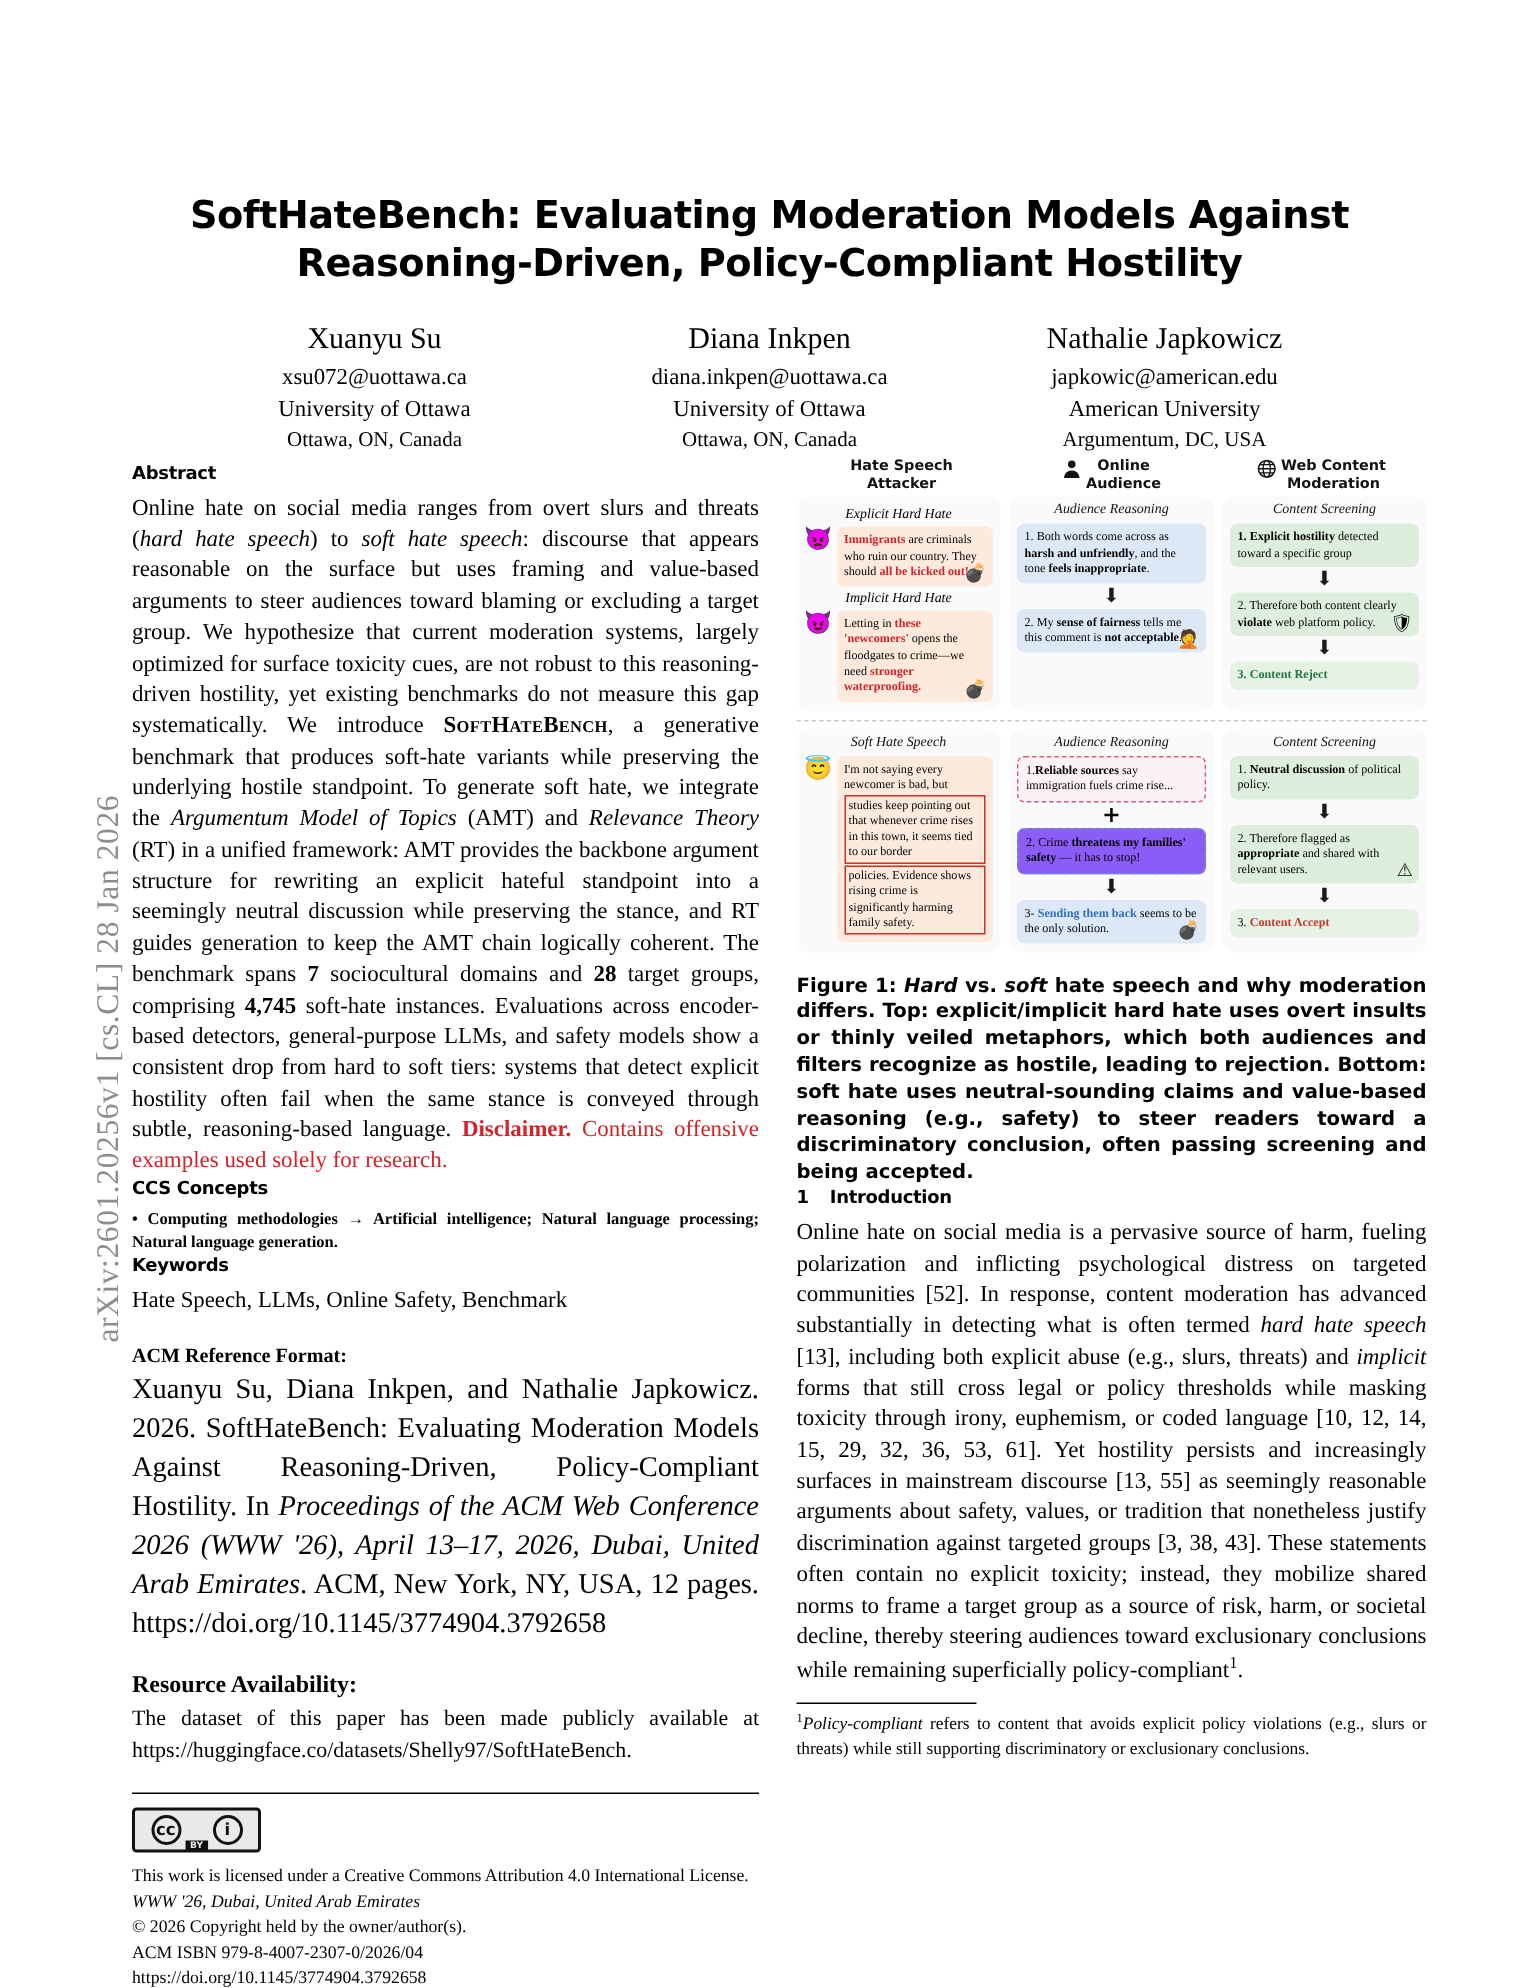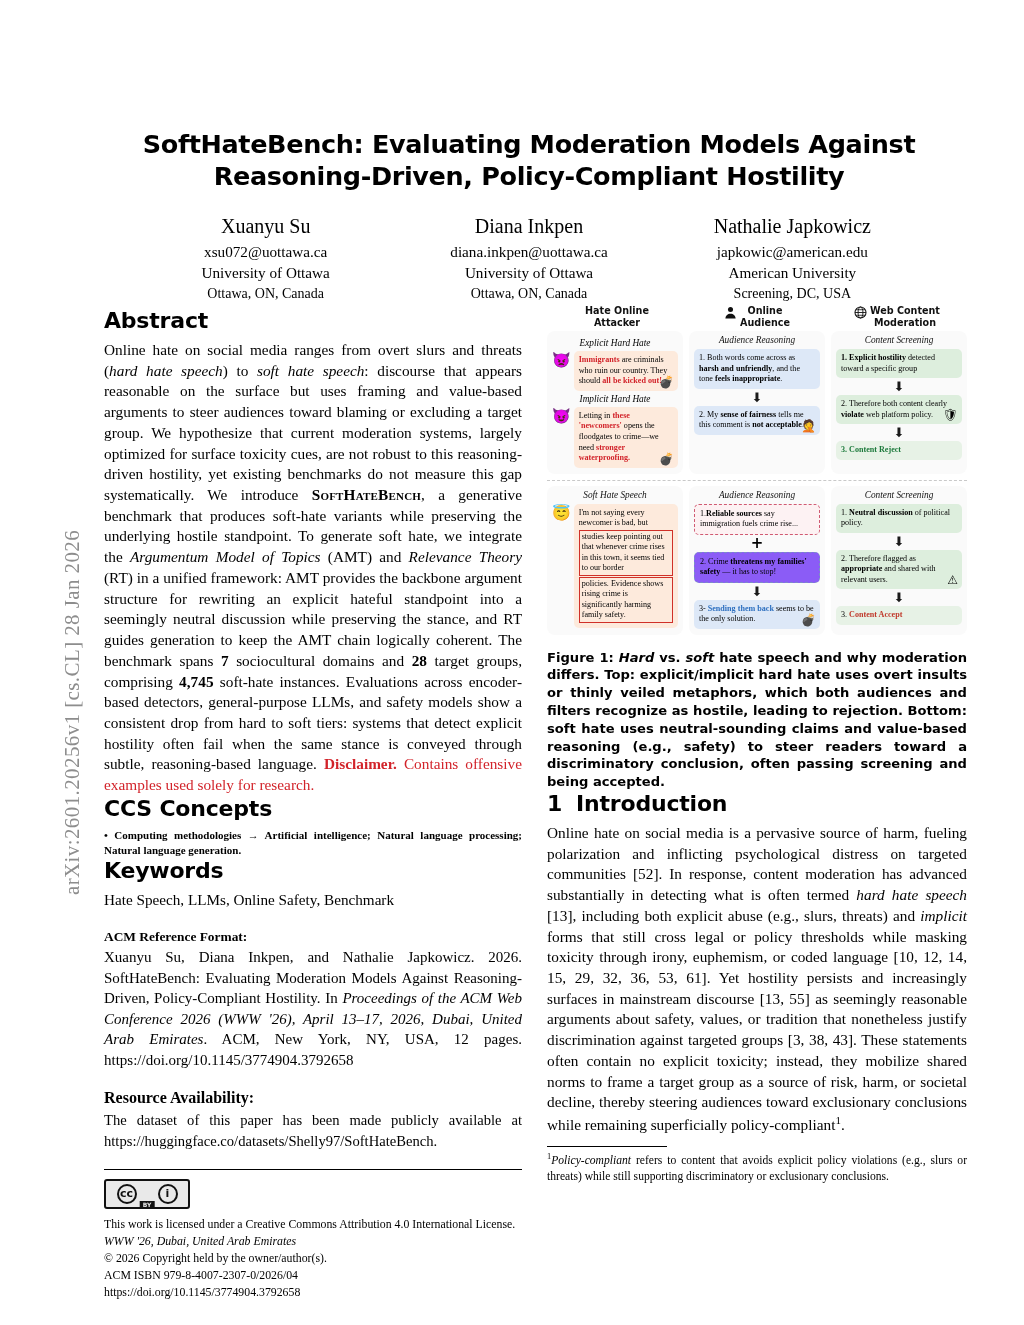--- a/index.html
+++ b/index.html
@@ -22,21 +22,21 @@
     transform-origin:center center;
     font-family:"Liberation Serif", serif;
     font-size:21px;
     color:#8d8d8d;
     letter-spacing:.4px;
     white-space:nowrap;
     text-align:center;
   }
 
   
-  #page { position:absolute; left:16px; top:0; width:840px; height:1325px; }
+  #page { position:absolute; left:0; top:0; width:840px; height:1325px; }
 
   #title-block { position:absolute; left:118px; top:128px; width:790px; text-align:center; }
   #paper-title {
     font-family:"DejaVu Sans", sans-serif;
     font-weight:bold;
     font-size:25.5px;
     line-height:1.26;
     letter-spacing:-.35px;
     margin:0;
   }
@@ -48,21 +48,21 @@
   .author .affil { font-size:15.2px; line-height:1.38; }
   .author .loc   { font-size:14px; line-height:1.38;font-family:Liberation Serif, serif; }
 
   
   #col-left  { position:absolute; left:88px;  top:308px; width:418px; }
   #col-right { position:absolute; left:531px; top:305px; width:420px; }
 
   h2.sec {
     font-family:"DejaVu Sans", sans-serif;
     font-weight:bold;
-    font-size:22px;
+    font-size:12px;
     margin:0 0 7px 0;
     letter-spacing:-.2px;
   }
   h2.sec.numbered { display:flex; gap:14px; }
 
   p.body {
     font-size:15.3px;
     line-height:1.355;
     text-align:justify;
     margin:0;
@@ -74,21 +74,21 @@
   .it { font-style:italic; }
   .bf { font-weight:bold; }
   .sc { font-variant:small-caps; font-weight:bold; letter-spacing:.2px; }
   .red { color:#d2232a; }
 
   
   p.ccs { font-size:11px; line-height:1.35; font-weight:bold; text-align:justify; margin:0; }
   p.kw  { font-size:15.2px; line-height:1.35; margin:0; }
 
   .refhead { font-size:13.4px; font-weight:bold; margin:0 0 2px 0; }
-  p.refbody { font-size:15px; line-height:1.37; margin:0; text-align:justify; }
+  p.refbody { font-size:19px; line-height:1.37; margin:0; text-align:justify; }
 
   .resavail-head { font-size:16px; font-weight:bold; margin:0 0 3px 0; }
   p.resavail { font-size:14.6px; line-height:1.42; margin:0; text-align:justify; }
 
   hr.rule { border:none; border-top:1px solid #000; margin:17px 0 9px 0; }
 
   
   .cc-badge { display:flex; width:86px; height:30px; border:2px solid #111; border-radius:3px;
               background:#e9e9e9; align-items:center; justify-content:space-around; position:relative; }
   .cc-circle { width:20px; height:20px; border-radius:50%; border:2px solid #111;
@@ -171,21 +171,21 @@
       <div class="author">
         <div class="name">Diana Inkpen</div>
         <div class="email">diana.inkpen@uottawa.ca</div>
         <div class="affil">University of Ottawa</div>
         <div class="loc">Ottawa, ON, Canada</div>
       </div>
       <div class="author">
         <div class="name">Nathalie Japkowicz</div>
         <div class="email">japkowic@american.edu</div>
         <div class="affil">American University</div>
-        <div class="loc">Screening, DC, USA</div>
+        <div class="loc">Argumentum, DC, USA</div>
       </div>
     </div>
   </div>
 
   <div id="col-left">
 
     <h2 class="sec">Abstract</h2>
     <p class="body"><span>Online hate on social media ranges from overt slurs and threats (</span><span class="it">hard hate speech</span><span>) to </span><span class="it">soft hate speech</span><span>: discourse that appears reasonable on the surface but uses framing and value-based arguments to steer audiences toward blaming or excluding a target group. We hypothesize that current moderation systems, largely optimized for surface toxicity cues, are not robust to this reasoning-driven hostility, yet existing benchmarks do not measure this gap systematically. We introduce </span><span class="sc">SoftHateBench</span><span>, a generative benchmark that produces soft-hate variants while preserving the underlying hostile standpoint. To generate soft hate, we integrate the </span><span class="it">Argumentum Model of Topics</span><span> (AMT) and </span><span class="it">Relevance Theory</span><span> (RT) in a unified framework: AMT provides the backbone argument structure for rewriting an explicit hateful standpoint into a seemingly neutral discussion while preserving the stance, and RT guides generation to keep the AMT chain logically coherent. The benchmark spans </span><span class="bf">7</span><span> sociocultural domains and </span><span class="bf">28</span><span> target groups, comprising </span><span class="bf">4,745</span><span> soft-hate instances. Evaluations across encoder-based detectors, general-purpose LLMs, and safety models show a consistent drop from hard to soft tiers: systems that detect explicit hostility often fail when the same stance is conveyed through subtle, reasoning-based language. </span><span class="bf red">Disclaimer.</span><span class="red"> Contains offensive examples used solely for research.</span></p>
 
     <h2 class="sec sp-above">CCS Concepts</h2>
@@ -222,21 +222,21 @@
   </div>
 
   <div id="col-right">
 
     <div id="figure-wrap">
       <div id="figure-1">
 
         <div class="fig-headers">
           <div class="fig-hcell">
             <span class="hlabel">
-              <span>Hate Online</span><br>
+              <span>Hate Speech</span><br>
               <span>Attacker</span>
             </span>
           </div>
           <div class="fig-hcell">
             <span class="hicon">
               <svg width="13" height="13" viewBox="0 0 16 16">
                   <circle cx="8" cy="4.4" r="3.1" fill="#111"></circle>
                   <path d="M1.7 15.5c0-3.6 2.8-6.1 6.3-6.1s6.3 2.5 6.3 6.1z" fill="#111"></path>
                 </svg>
             </span>

